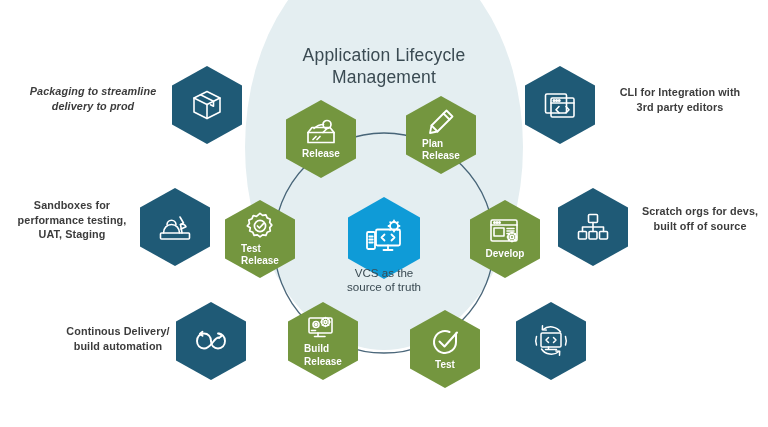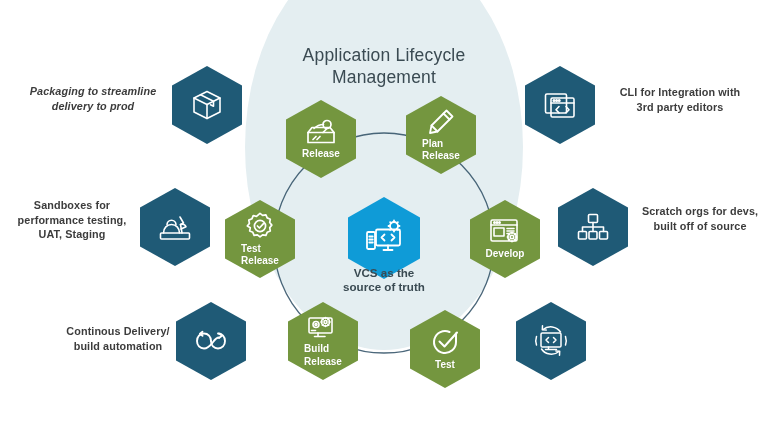--- a/index.html
+++ b/index.html
@@ -92,21 +92,21 @@
     letter-spacing: .1px;
   }
   .center-caption {
     position: absolute;
     width: 160px;
     text-align: center;
     font-size: 11.6px;
     line-height: 14px;
     color: #3a4a52;
     white-space: pre-line;
-    font-weight: 700;
+    font-weight: 400;
   }
 </style>
 </head>
 <body>
 
 <div id="canvas">
 
   <div class="bg-circle"></div>
 
   <svg class="ring" width="768" height="427">

